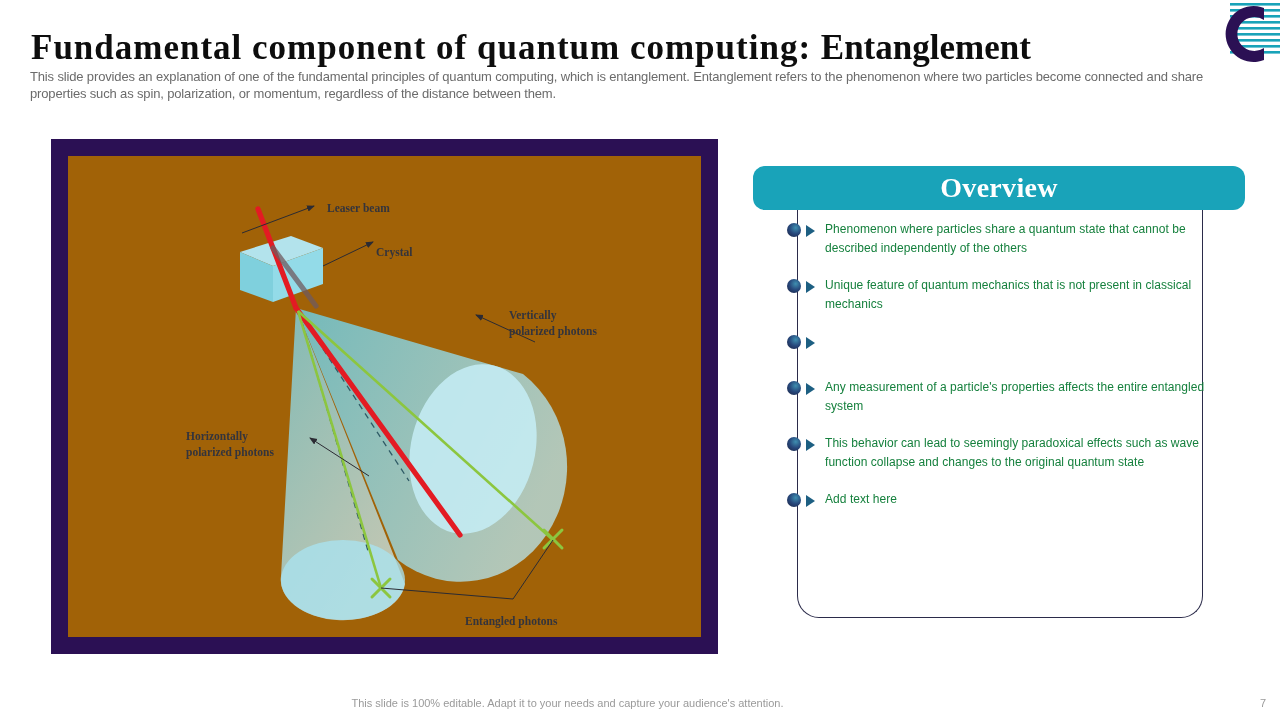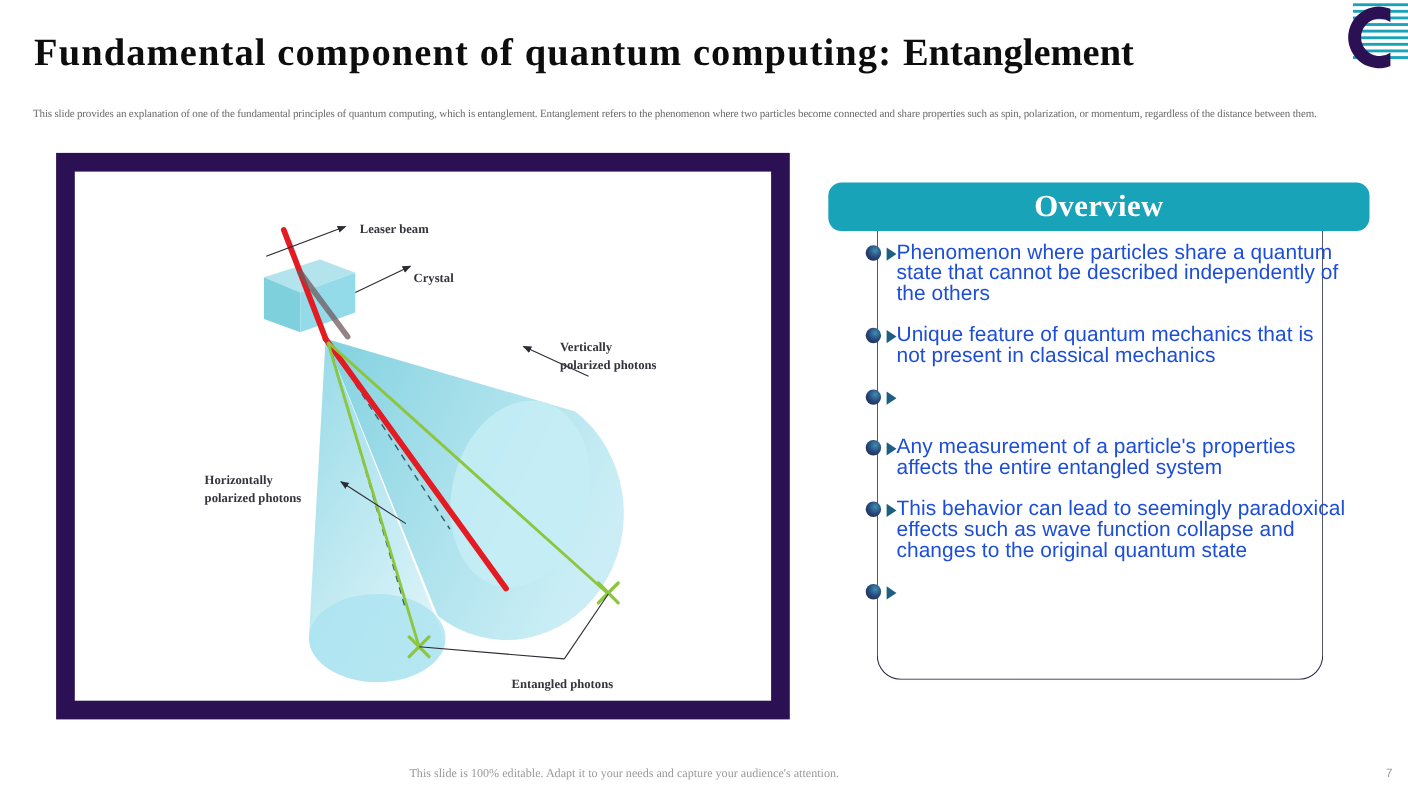--- a/index.html
+++ b/index.html
@@ -33,24 +33,24 @@
     line-height: 40px;
     color: #0d0d0d;
     letter-spacing: 0.2px;
     white-space: nowrap;
   }
   #page-title .title-lead { letter-spacing: 1.0px; margin-top: 15px; }
   #page-title .title-accent { letter-spacing: 0px; }
   #page-subtitle {
     position: absolute;
     left: 30px;
-    top: 96px;
+    top: 69px;
     width: 1225px;
-    font-family: Liberation Serif, serif;
-    font-size: 10px;
+    font-family: Liberation Sans, sans-serif;
+    font-size: 13px;
     line-height: 16.5px;
     color: #6b6b6b;
     letter-spacing: -0.15px;
   }
 
   
   #brand-logo {
     position: absolute;
     right: 0px;
     top: 0px;
@@ -68,21 +68,21 @@
     background: #2b1054;
     padding: 0;
     box-sizing: border-box;
   }
   #diagram-canvas {
     position: absolute;
     left: 17px;
     top: 17px;
     width: 633px;
     height: 481px;
-    background: #ffffff;
+    background: #a16207;
     overflow: hidden;
   }
   #diagram-canvas svg { display: block; }
 
   
   #overview-panel {
     position: absolute;
     left: 753px;
     top: 166px;
     width: 492px;
@@ -148,37 +148,37 @@
   .bullet-arrow {
     flex: 0 0 auto;
     width: 0; height: 0;
     margin: 5px 0 0 5px;
     border-left: 9px solid #1d5f82;
     border-top: 6px solid transparent;
     border-bottom: 6px solid transparent;
   }
   .bullet-text {
     flex: 1 1 auto;
-    margin-left: 0;
+    margin-left: 10px;
     margin-right: 20px;
     font-family: "Liberation Sans", sans-serif;
-    font-size: 19px;
+    font-size: 12px;
     line-height: 19px;
-    color: #1d4ed8;
+    color: #15803d;
     letter-spacing: 0.05px;
   }
 
   
   #footer-note {
     position: absolute;
     left: 0;
     top: 697px;
     width: 1135px;
     text-align: center;
-    font-family: Liberation Serif, serif;
+    font-family: Liberation Sans, sans-serif;
     font-size: 11px;
     color: #9a9a9a;
   }
   #page-number {
     position: absolute;
     right: 14px;
     top: 697px;
     font-family: "Liberation Sans", sans-serif;
     font-size: 11px;
     color: #9a9a9a;
@@ -339,19 +339,20 @@
 
     <li class="overview-item">
       <span class="bullet-dot"></span>
       <span class="bullet-arrow"></span>
       <span class="bullet-text">This behavior can lead to seemingly paradoxical effects such as wave function collapse and changes to the original quantum state</span>
     </li>
 
     <li class="overview-item">
       <span class="bullet-dot"></span>
       <span class="bullet-arrow"></span>
+      <span class="bullet-text">Add text here</span>
     </li>
 
   </ul>
 </div>
 
 <div id="footer-note">This slide is 100% editable. Adapt it to your needs and capture your audience's attention.</div>
 <div id="page-number">7</div>
 
 </body></html>

